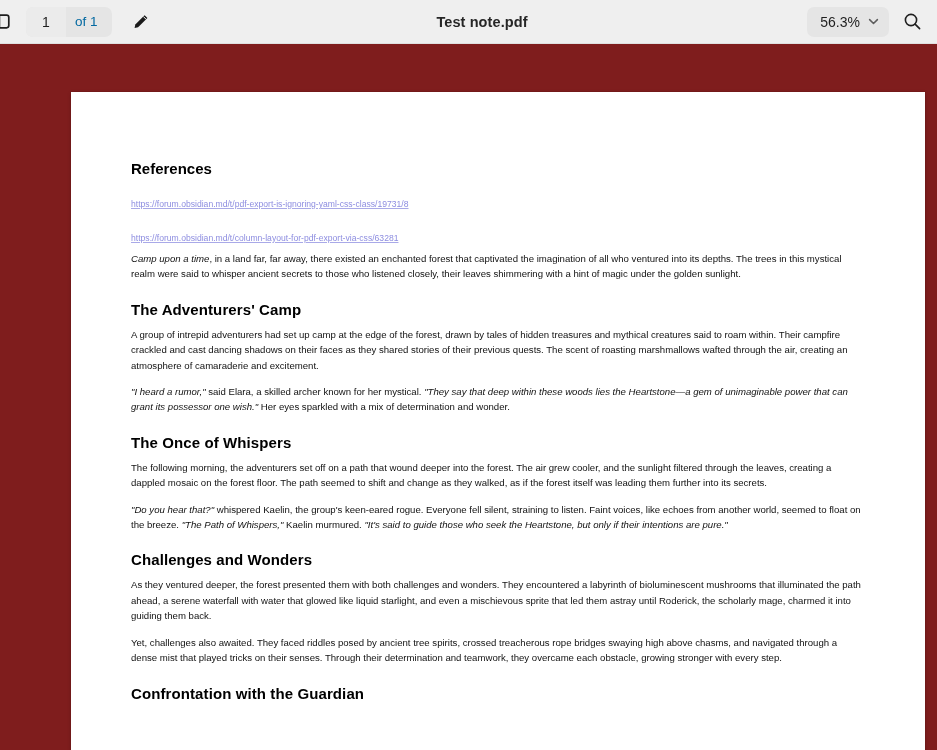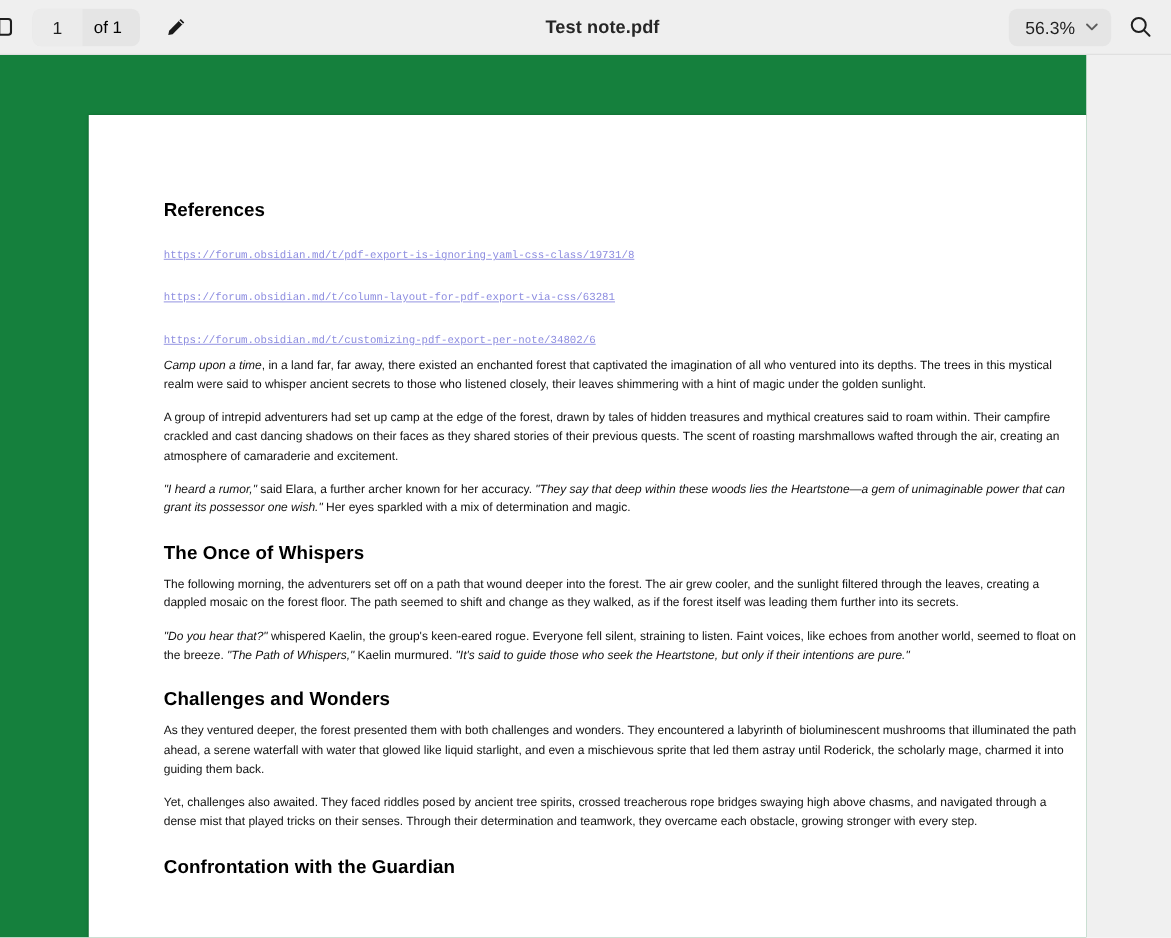--- a/index.html
+++ b/index.html
@@ -51,21 +51,21 @@
     outline: none;
     background: #ebebeb;
     text-align: center;
     font-family: "Liberation Sans", sans-serif;
     font-size: 14px;
     color: #1f1f1f;
     padding: 0;
   }
   #page-total {
     font-size: 13.5px;
-    color: #000000;
+    color: #0369a1;
     padding: 0 14px 0 9px;
     white-space: nowrap;
   }
   #edit-btn { margin-left: 14px; }
 
   #doc-title {
     position: absolute;
     left: 0; right: 0;
     text-align: center;
     font-size: 14.5px;
@@ -96,23 +96,23 @@
   #zoom-value {
     font-size: 14px;
     color: #1f1f1f;
     white-space: nowrap;
   }
   #search-btn { margin-left: 8px; margin-right: 2px; }
 
   
   #viewer {
     position: relative;
-    width: 869px;
+    width: 937px;
     height: 706px;
-    background: #15803d;
+    background: #7f1d1d;
     overflow: hidden;
   }
   #pdf-page {
     position: absolute;
     left: 71px;
     top: 48px;
     width: 854px;
     min-height: 1100px;
     background: #ffffff;
     box-shadow: 0 1px 4px rgba(0,0,0,.18), 0 0 0 1px rgba(0,0,0,.045);
@@ -150,21 +150,21 @@
     color: #111;
     text-align: left;
   }
   p.doc-p em { font-style: italic; }
 
   ul.ref-list {
     list-style: none;
     margin: 0 0 6px 0;
     padding: 0;
   }
-  ul.ref-list li { margin: 16px 0 2px 0; font-family: Liberation Mono, monospace; }
+  ul.ref-list li { margin: 16px 0 2px 0; }
   a.ref-link {
     font-size: 8.6px;
     color: #8d8de0;
     text-decoration: underline;
     text-decoration-color: #a9a9e8;
     line-height: 12.5px;
     word-break: break-all;
   }
 </style>
 </head>
@@ -219,30 +219,28 @@
 
       <h2 class="refs-h2">References</h2>
 
       <ul class="ref-list">
         <li>
           <a class="ref-link" href="#">https://forum.obsidian.md/t/pdf-export-is-ignoring-yaml-css-class/19731/8</a>
         </li>
         <li>
           <a class="ref-link" href="#">https://forum.obsidian.md/t/column-layout-for-pdf-export-via-css/63281</a>
         </li>
-        <li>
-          <a class="ref-link" href="#">https://forum.obsidian.md/t/customizing-pdf-export-per-note/34802/6</a>
-        </li>
       </ul>
 
 
       <p class="doc-p"><em>Camp upon a time</em><span>, in a land far, far away, there existed an enchanted forest that captivated the imagination of all who ventured into its depths. The trees in this mystical realm were said to whisper ancient secrets to those who listened closely, their leaves shimmering with a hint of magic under the golden sunlight.</span></p>
 
+      <h2 class="doc-h2">The Adventurers' Camp</h2>
       <p class="doc-p">A group of intrepid adventurers had set up camp at the edge of the forest, drawn by tales of hidden treasures and mythical creatures said to roam within. Their campfire crackled and cast dancing shadows on their faces as they shared stories of their previous quests. The scent of roasting marshmallows wafted through the air, creating an atmosphere of camaraderie and excitement.</p>
-      <p class="doc-p"><em>"I heard a rumor,"</em><span> said Elara, a further archer known for her accuracy. </span><em>"They say that deep within these woods lies the Heartstone—a gem of unimaginable power that can grant its possessor one wish."</em><span> Her eyes sparkled with a mix of determination and magic.</span></p>
+      <p class="doc-p"><em>"I heard a rumor,"</em><span> said Elara, a skilled archer known for her mystical. </span><em>"They say that deep within these woods lies the Heartstone—a gem of unimaginable power that can grant its possessor one wish."</em><span> Her eyes sparkled with a mix of determination and wonder.</span></p>
 
       <h2 class="doc-h2">The Once of Whispers</h2>
       <p class="doc-p">The following morning, the adventurers set off on a path that wound deeper into the forest. The air grew cooler, and the sunlight filtered through the leaves, creating a dappled mosaic on the forest floor. The path seemed to shift and change as they walked, as if the forest itself was leading them further into its secrets.</p>
       <p class="doc-p"><em>"Do you hear that?"</em><span> whispered Kaelin, the group's keen-eared rogue. Everyone fell silent, straining to listen. Faint voices, like echoes from another world, seemed to float on the breeze. </span><em>"The Path of Whispers,"</em><span> Kaelin murmured. </span><em>"It's said to guide those who seek the Heartstone, but only if their intentions are pure."</em></p>
 
       <h2 class="doc-h2">Challenges and Wonders</h2>
       <p class="doc-p">As they ventured deeper, the forest presented them with both challenges and wonders. They encountered a labyrinth of bioluminescent mushrooms that illuminated the path ahead, a serene waterfall with water that glowed like liquid starlight, and even a mischievous sprite that led them astray until Roderick, the scholarly mage, charmed it into guiding them back.</p>
       <p class="doc-p">Yet, challenges also awaited. They faced riddles posed by ancient tree spirits, crossed treacherous rope bridges swaying high above chasms, and navigated through a dense mist that played tricks on their senses. Through their determination and teamwork, they overcame each obstacle, growing stronger with every step.</p>
 
       <h2 class="doc-h2">Confrontation with the Guardian</h2>

